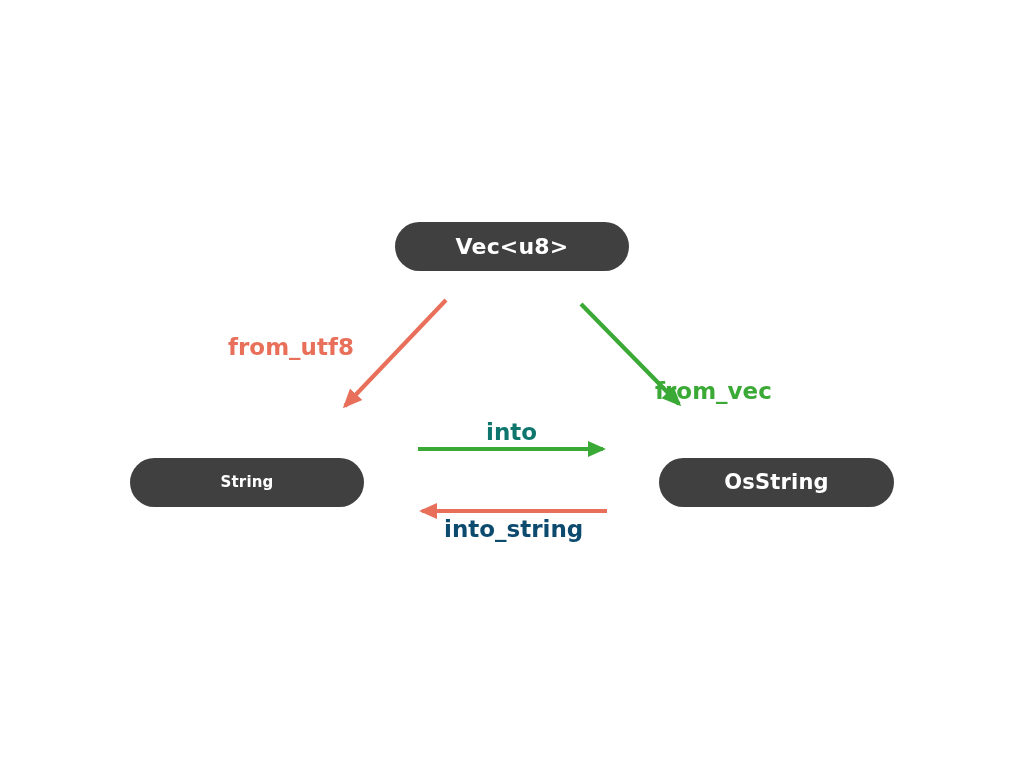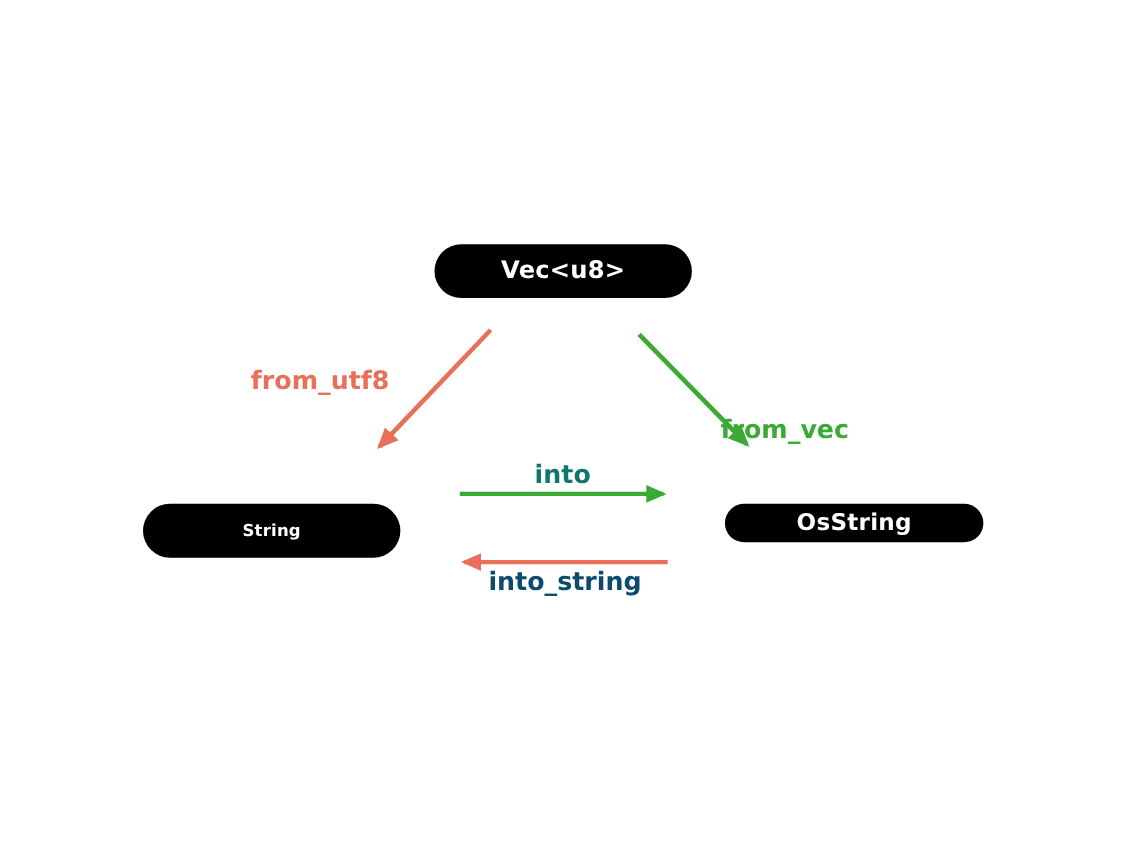--- a/index.html
+++ b/index.html
@@ -18,21 +18,21 @@
     width: 1024px;
     height: 768px;
     background: #ffffff;
     overflow: hidden;
   }
   .node {
     position: absolute;
     display: flex;
     align-items: center;
     justify-content: center;
-    background: #000000;
+    background: #404040;
     color: #ffffff;
     border-radius: 999px;
     font-weight: bold;
     letter-spacing: 0.2px;
     box-sizing: border-box;
     user-select: none;
   }
   .node-label {
     display: block;
     line-height: 1;
@@ -49,21 +49,21 @@
     left: 130px;
     top: 458px;
     width: 234px;
     height: 49px;
     font-size: 15px;
   }
   #node-osstring {
     left: 659px;
     top: 458px;
     width: 235px;
-    height: 35px;
+    height: 49px;
     font-size: 21px;
   }
   .edge-label {
     position: absolute;
     font-weight: bold;
     font-size: 23px;
     line-height: 1;
     white-space: nowrap;
     user-select: none;
   }

